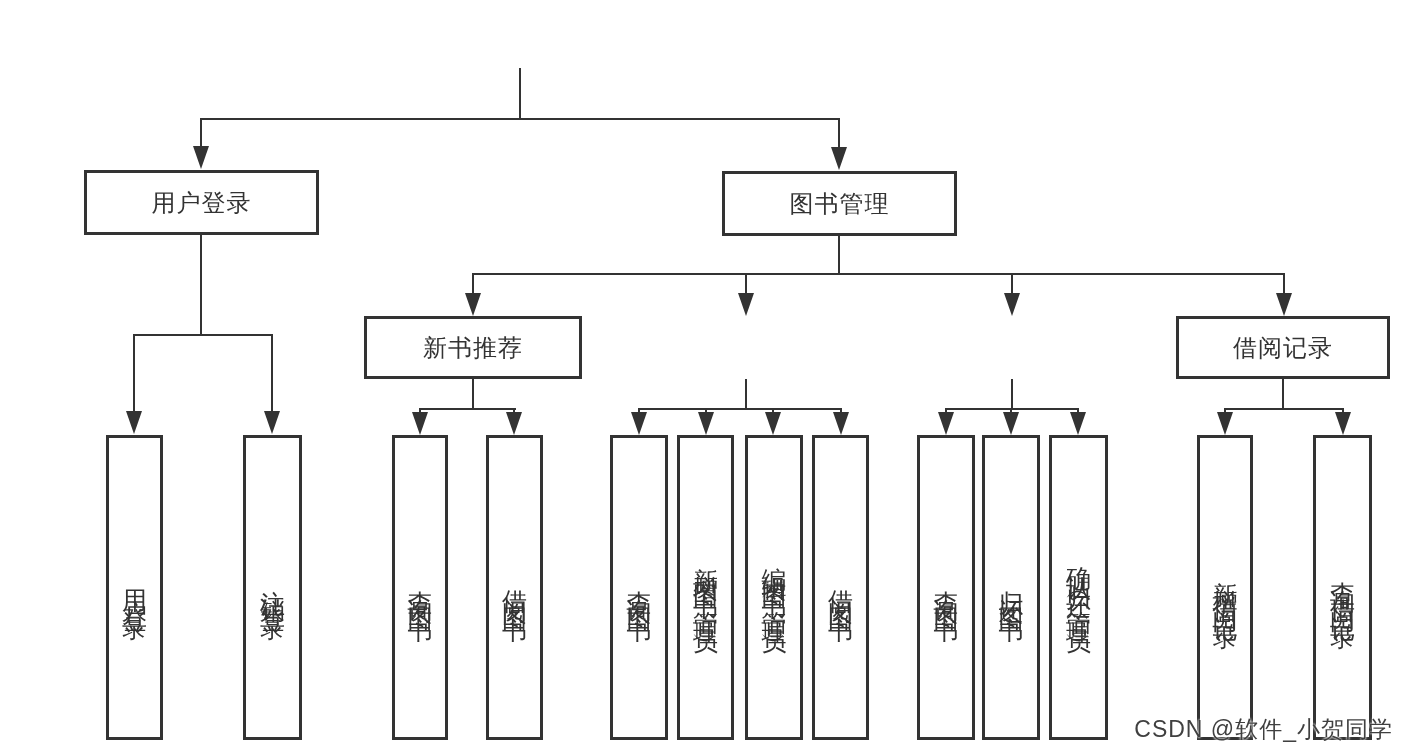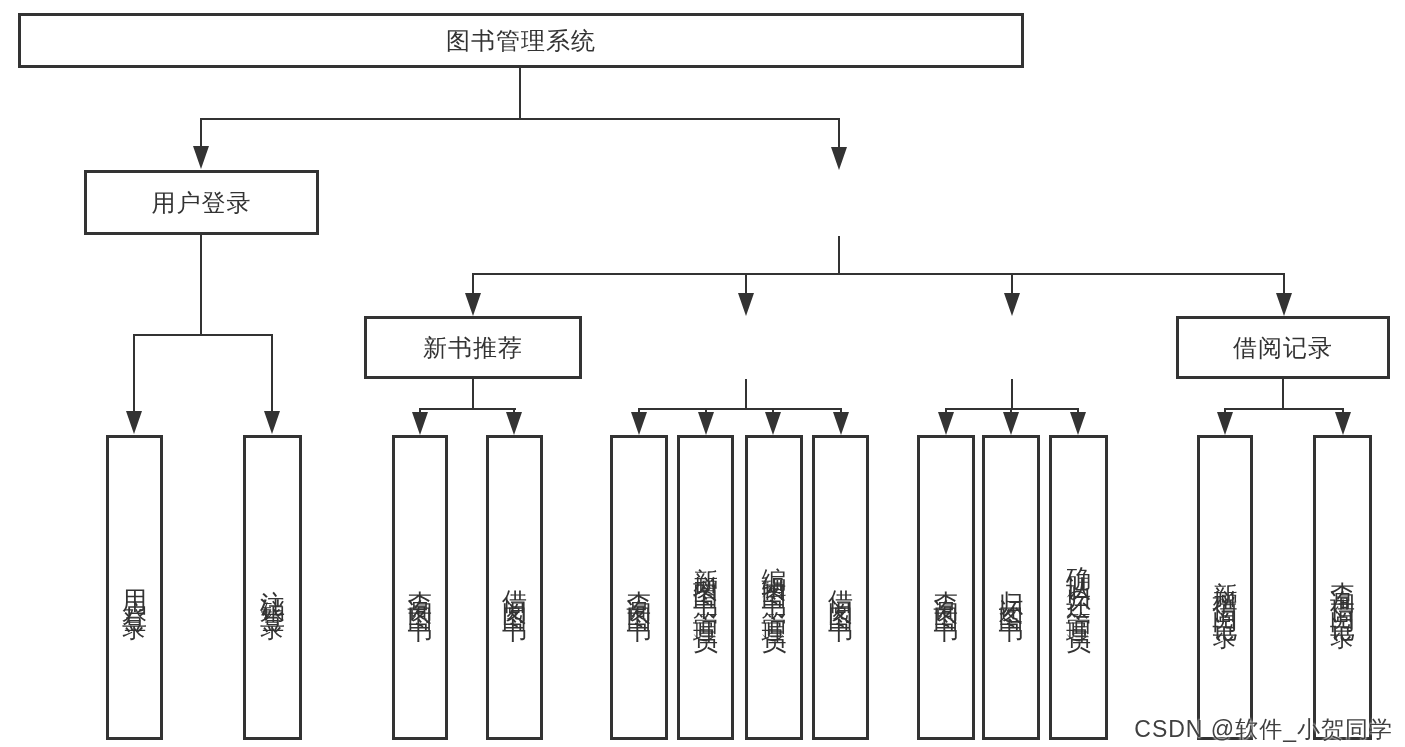--- a/index.html
+++ b/index.html
@@ -48,33 +48,33 @@
     z-index:5;
     letter-spacing:1px;
     white-space:nowrap;
   }
 </style>
 </head>
 <body>
 
 <div id="canvas">
 
-  <div class="box h" style="left:18px; top:13px; width:1006px; height:55px;">
-    <span>图书管理系统</span>
-  </div>
 
   <div class="line" style="left:519px; top:68px; width:2px; height:50px;"></div>
   <div class="line" style="left:200px; top:118px; width:640px; height:2px;"></div>
   <div class="line" style="left:200px; top:118px; width:2px; height:30px;"></div>
   <div class="line" style="left:838px; top:118px; width:2px; height:30px;"></div>
   <div class="arrow" style="left:193px; top:146px;"></div>
   <div class="arrow" style="left:831px; top:147px;"></div>
 
   <div class="box h" style="left:84px; top:170px; width:235px; height:65px;">
     <span>用户登录</span>
+  </div>
+  <div class="box h" style="left:722px; top:171px; width:235px; height:65px;">
+    <span>图书管理</span>
   </div>
 
   <div class="line" style="left:200px; top:235px; width:2px; height:99px;"></div>
   <div class="line" style="left:133px; top:334px; width:140px; height:2px;"></div>
   <div class="line" style="left:133px; top:334px; width:2px; height:77px;"></div>
   <div class="line" style="left:271px; top:334px; width:2px; height:77px;"></div>
   <div class="arrow" style="left:126px; top:411px;"></div>
   <div class="arrow" style="left:264px; top:411px;"></div>
 
   <div class="line" style="left:838px; top:236px; width:2px; height:37px;"></div>

